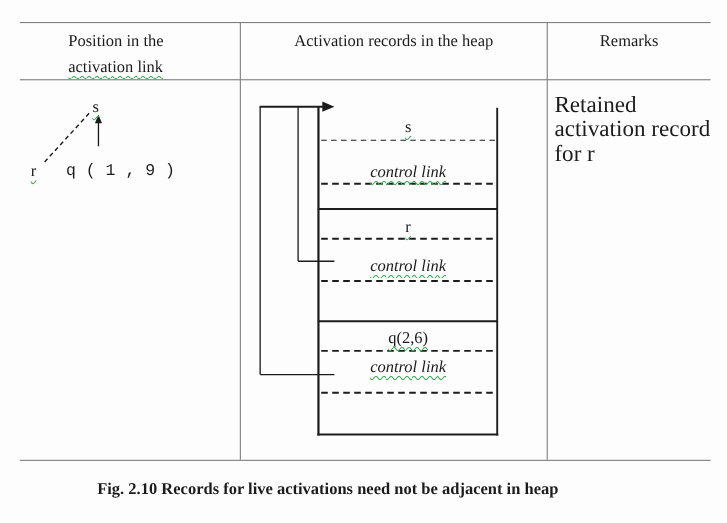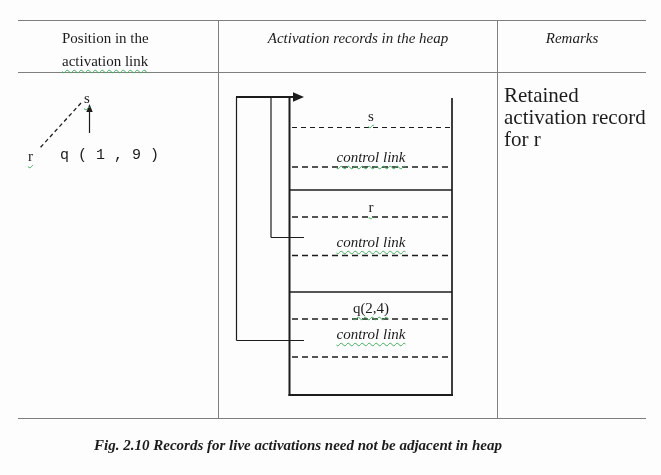--- a/index.html
+++ b/index.html
@@ -7,21 +7,21 @@
     width:661px;height:475px;
     background:#fdfdfd;
     font-family:"Liberation Serif","DejaVu Serif",serif;
     color:#1c1c1c;
     overflow:hidden;
   }
   .canvas{position:relative;width:661px;height:475px;}
   .abs{position:absolute;}
   .tline{background:#7f7f7f;}
   .txt{font-size:15px;line-height:18px;white-space:nowrap;}
-  .center{text-align:center;font-style:italic;}
+  .center{text-align:center;}
   .squig{
     text-decoration-line:underline;
     text-decoration-style:wavy;
     text-decoration-color:#44ad5e;
     text-decoration-thickness:1px;
     text-underline-offset:3px;
   }
   .italic{font-style:italic;}
   .heap-label{left:290px;width:162px;text-align:center;}
   .remarks-body{font-size:21px;line-height:22px;}
@@ -97,21 +97,21 @@
   </div>
 
   <div class="abs txt heap-label" style="top:198px;">
     <span class="squig">r</span>
   </div>
   <div class="abs txt heap-label italic" style="top:233px;">
     <span class="squig">control link</span>
   </div>
 
   <div class="abs txt heap-label" style="top:299px;">
-    <span class="squig">q(2,4)</span>
+    <span class="squig">q(2,6)</span>
   </div>
   <div class="abs txt heap-label italic" style="top:325px;">
     <span class="squig">control link</span>
   </div>
 
   <div class="abs remarks-body" style="left:504px;top:84px;width:142px;">Retained activation record for r</div>
 
   <div class="abs caption center" style="left:0;top:437px;width:596px;">Fig. 2.10 Records for live activations need not be adjacent in heap</div>
 
 </div>

